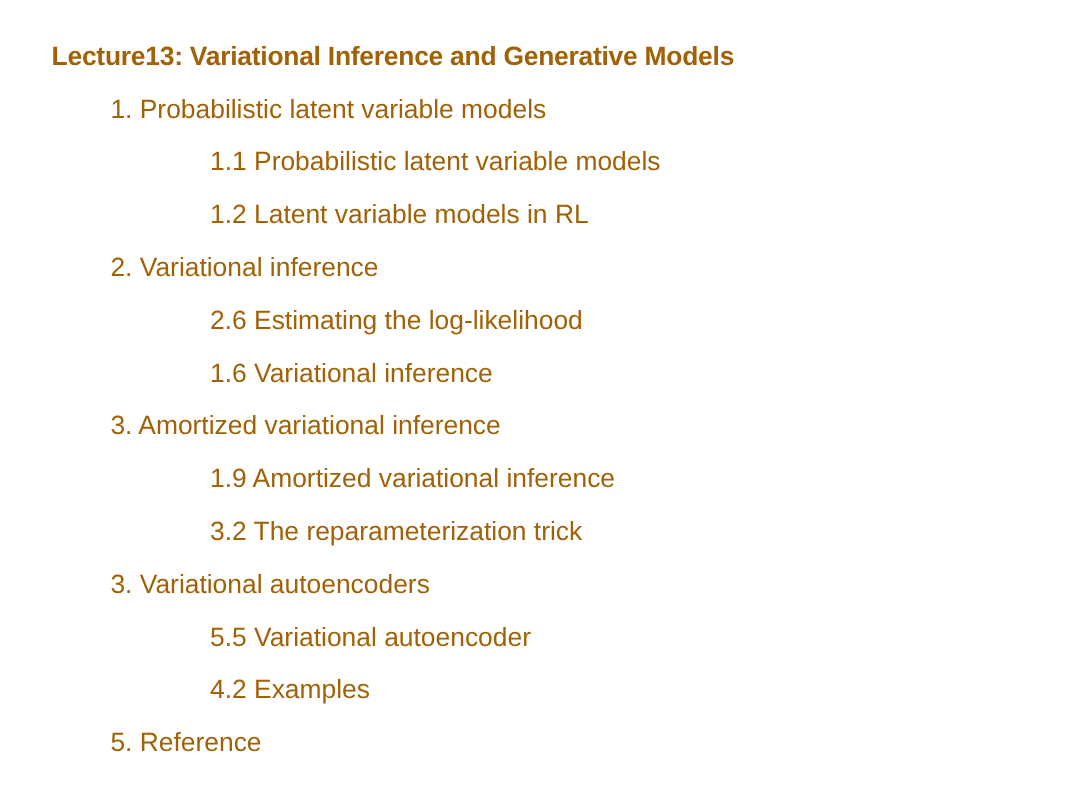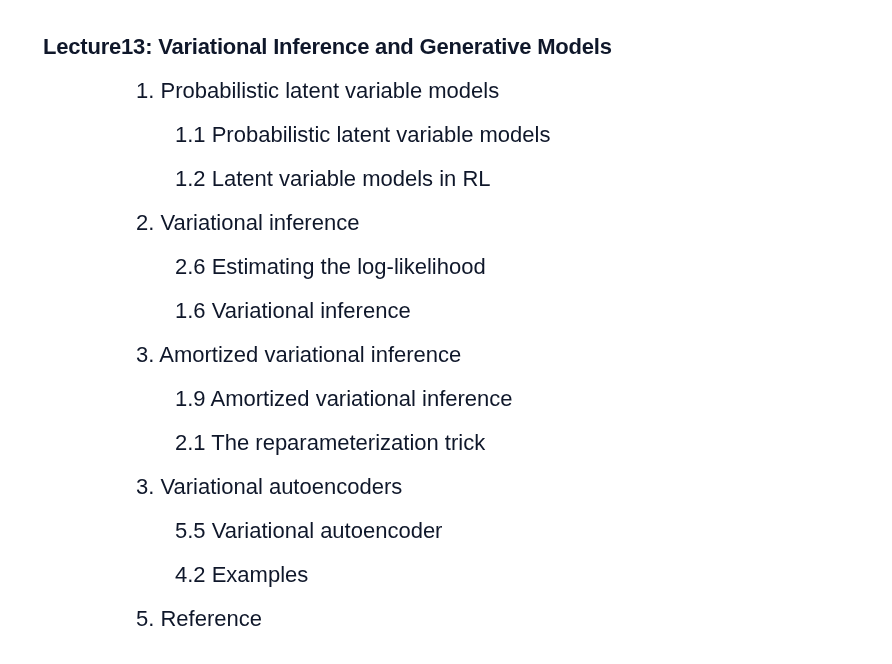--- a/index.html
+++ b/index.html
@@ -1,36 +1,36 @@
 <!DOCTYPE html>
 <html><head>
 <meta charset="utf-8">
 <style>
   html, body { margin: 0; padding: 0; background: #ffffff; }
   body { width: 892px; height: 664px; position: relative; overflow: hidden;
          font-family: "Liberation Sans", sans-serif; }
   .toc { position: absolute; left: 0; top: 0; width: 892px; }
-  .toc-item { position: absolute; white-space: nowrap; color: #0f172a;
+  .toc-item { position: absolute; white-space: nowrap; color: #a16207;
               font-size: 22px; line-height: 28px; text-decoration: none; cursor: pointer; }
   .toc-title { left: 43px; top: 33px; font-weight: bold; font-size: 22px; letter-spacing: -0.2px; }
-  .lvl1 { left: 92px; margin-left: 44px; }
+  .lvl1 { left: 92px; }
   .lvl2 { left: 143px; margin-left: 32px; }
 </style>
 </head>
 <body>
 
 <nav class="toc">
   <a class="toc-item toc-title">Lecture13: Variational Inference and Generative Models</a>
 
   <a class="toc-item lvl1" style="top:77px">1. Probabilistic latent variable models</a>
   <a class="toc-item lvl2" style="top:121px">1.1 Probabilistic latent variable models</a>
   <a class="toc-item lvl2" style="top:165px">1.2 Latent variable models in RL</a>
   <a class="toc-item lvl1" style="top:209px">2. Variational inference</a>
   <a class="toc-item lvl2" style="top:253px">2.6 Estimating the log-likelihood</a>
   <a class="toc-item lvl2" style="top:297px">1.6 Variational inference</a>
   <a class="toc-item lvl1" style="top:341px">3. Amortized variational inference</a>
   <a class="toc-item lvl2" style="top:385px">1.9 Amortized variational inference</a>
-  <a class="toc-item lvl2" style="top:429px">2.1 The reparameterization trick</a>
+  <a class="toc-item lvl2" style="top:429px">3.2 The reparameterization trick</a>
   <a class="toc-item lvl1" style="top:473px">3. Variational autoencoders</a>
   <a class="toc-item lvl2" style="top:517px">5.5 Variational autoencoder</a>
   <a class="toc-item lvl2" style="top:561px">4.2 Examples</a>
   <a class="toc-item lvl1" style="top:605px">5. Reference</a>
 </nav>
 
 </body></html>

